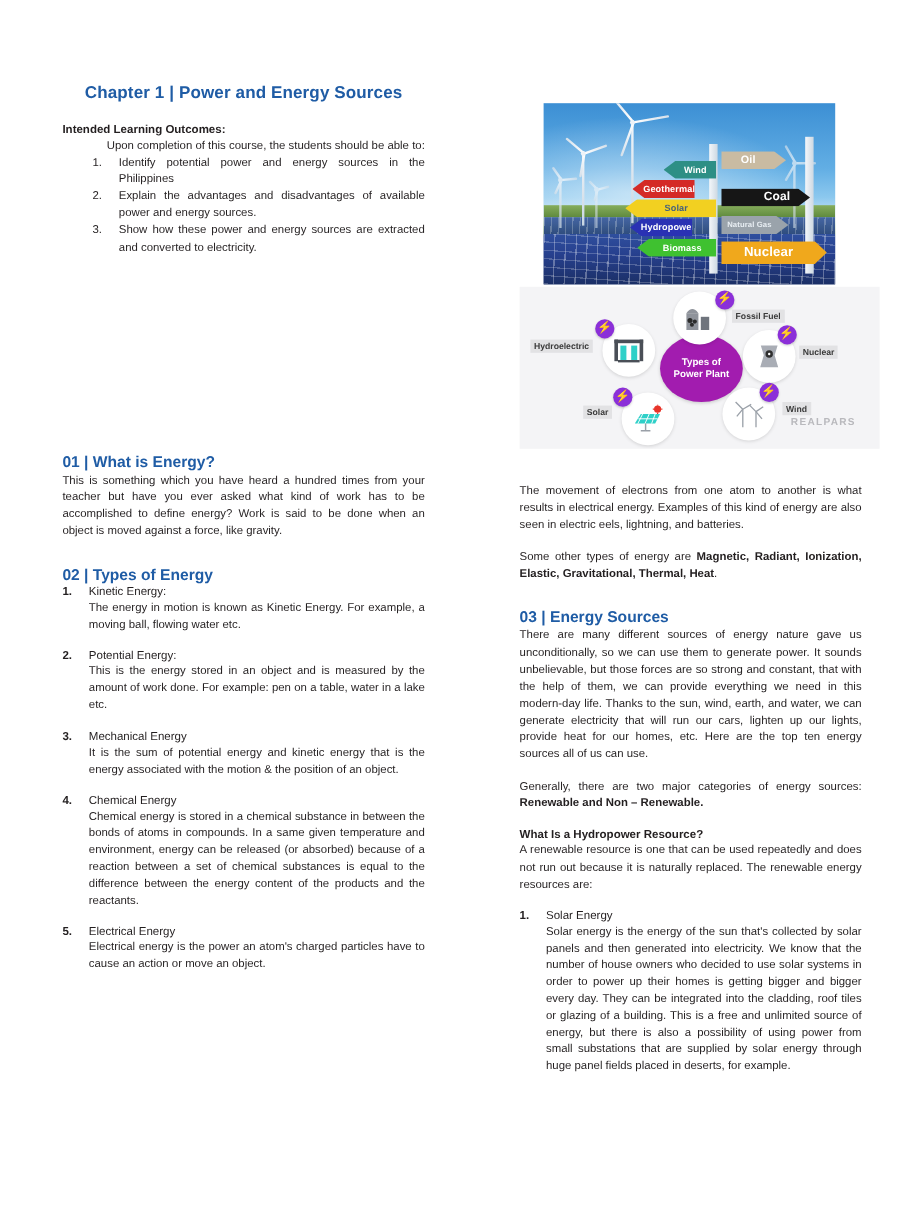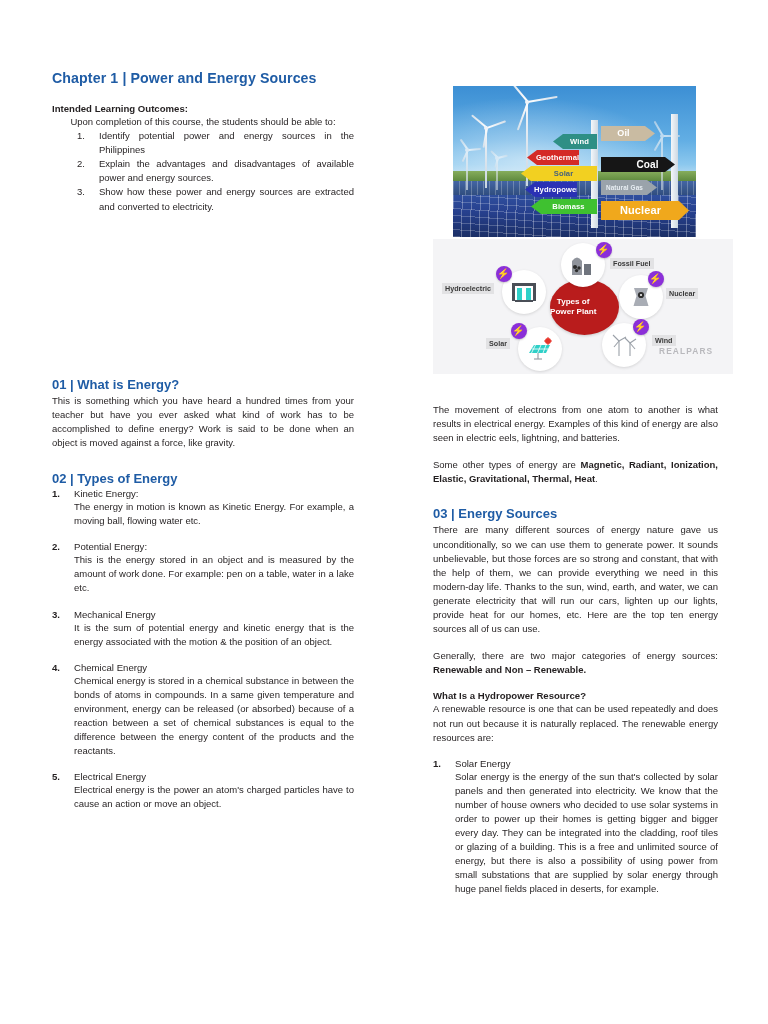--- a/index.html
+++ b/index.html
@@ -34,20 +34,21 @@
   }
 
   
   .chapter-title {
     color: #1f5ca5;
     font-weight: bold;
     font-size: 14.2px;
     letter-spacing: .1px;
     margin: 0 0 17px 0;
     white-space: nowrap;
+    text-align: center;
   }
   .sec-head {
     color: #1f5ca5;
     font-weight: bold;
     font-size: 13px;
     margin: 0 0 2px 0;
   }
   .bold-label {
     font-weight: bold;
     font-size: 9.6px;
@@ -55,21 +56,21 @@
   }
 
   
   p.body {
     font-size: 9.5px;
     line-height: 14.1px;
     margin: 0 0 0 0;
     text-align: justify;
   }
   p.body.gap { margin-top: 13px; }
-  p.body.left-lead { text-align: center; }
+  p.body.left-lead { text-align: right; }
 
   
   ol.outcomes {
     list-style: none;
     margin: 0;
     padding: 0;
   }
   ol.outcomes li {
     position: relative;
     padding-left: 47px;
@@ -198,26 +199,26 @@
     width: 300px;
     height: 135px;
     background: #f4f4f6;
     overflow: hidden;
   }
   .dia-center {
     position: absolute;
     left: 117px; top: 40px;
     width: 69px; height: 56px;
     border-radius: 50%;
-    background: #b91c1c;
+    background: #a21caf;
     color: #fff;
     font-size: 8.1px;
     font-weight: bold;
     line-height: 10.5px;
-    display: flex; align-items: center; 
+    display: flex; align-items: center; justify-content: center;
     text-align: center;
     box-shadow: 0 1px 3px rgba(0,0,0,.18);
   }
   .node {
     position: absolute;
     width: 44px; height: 44px;
     border-radius: 50%;
     background: #ffffff;
     box-shadow: 0 1px 3px rgba(0,0,0,.13);
     display: flex; align-items: center; justify-content: center;

